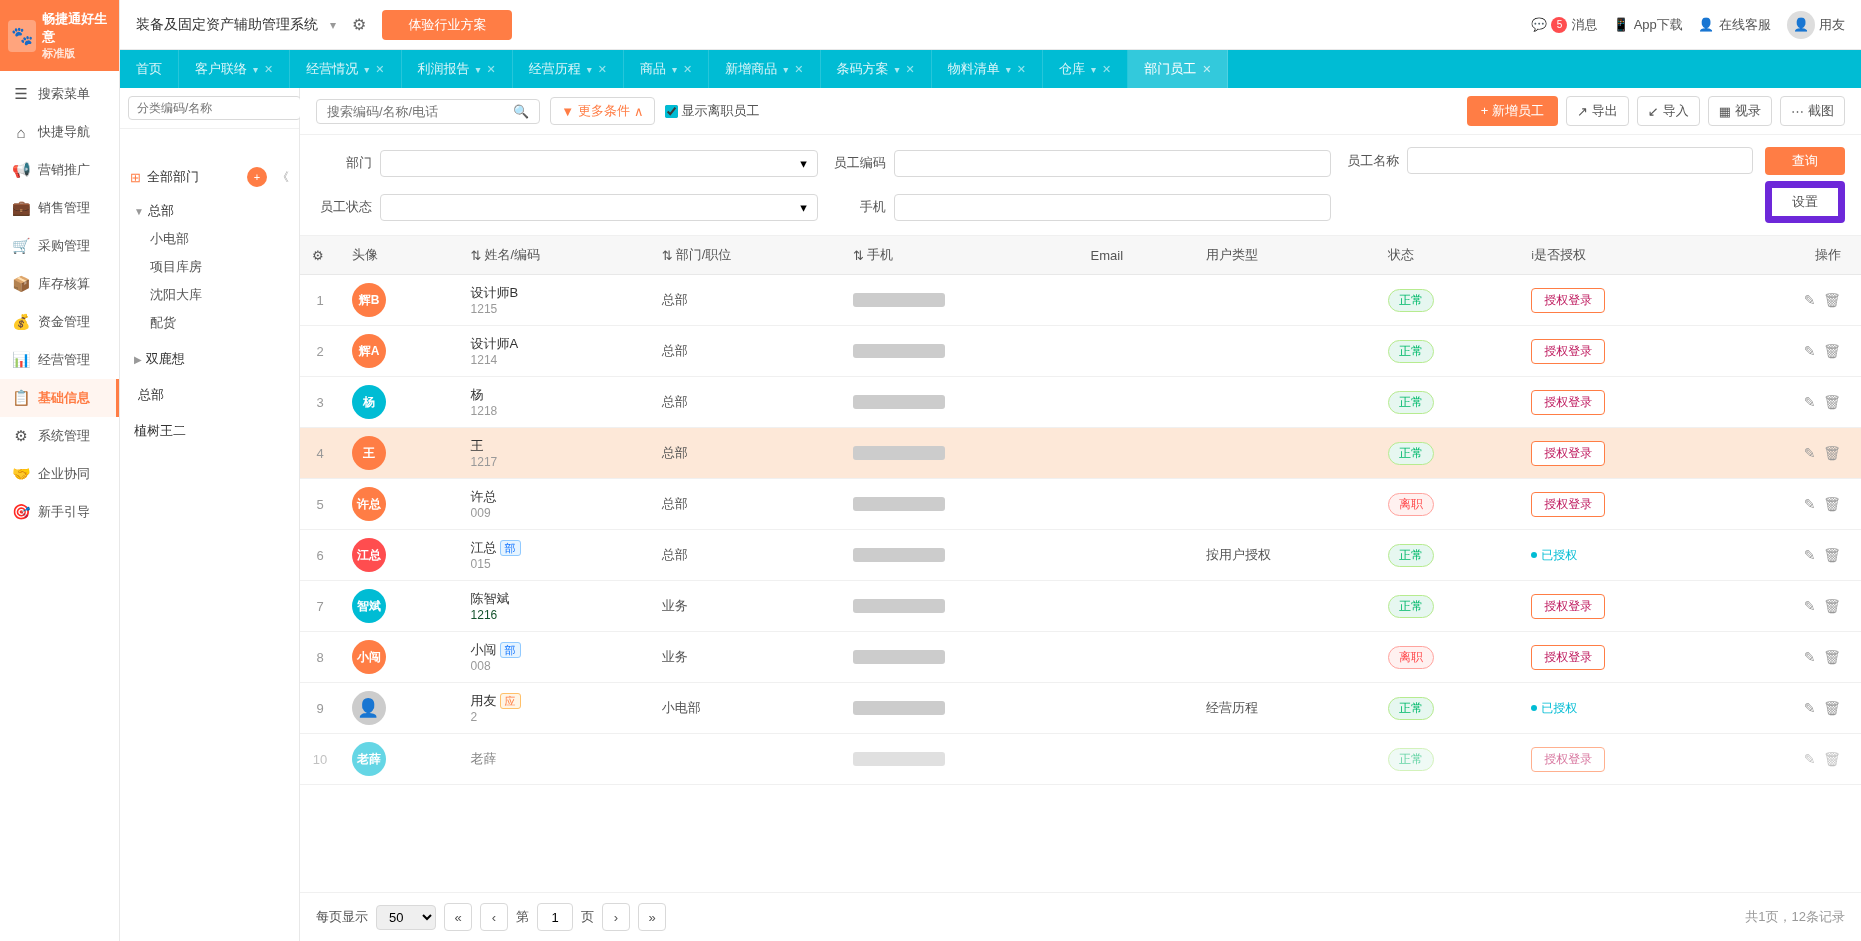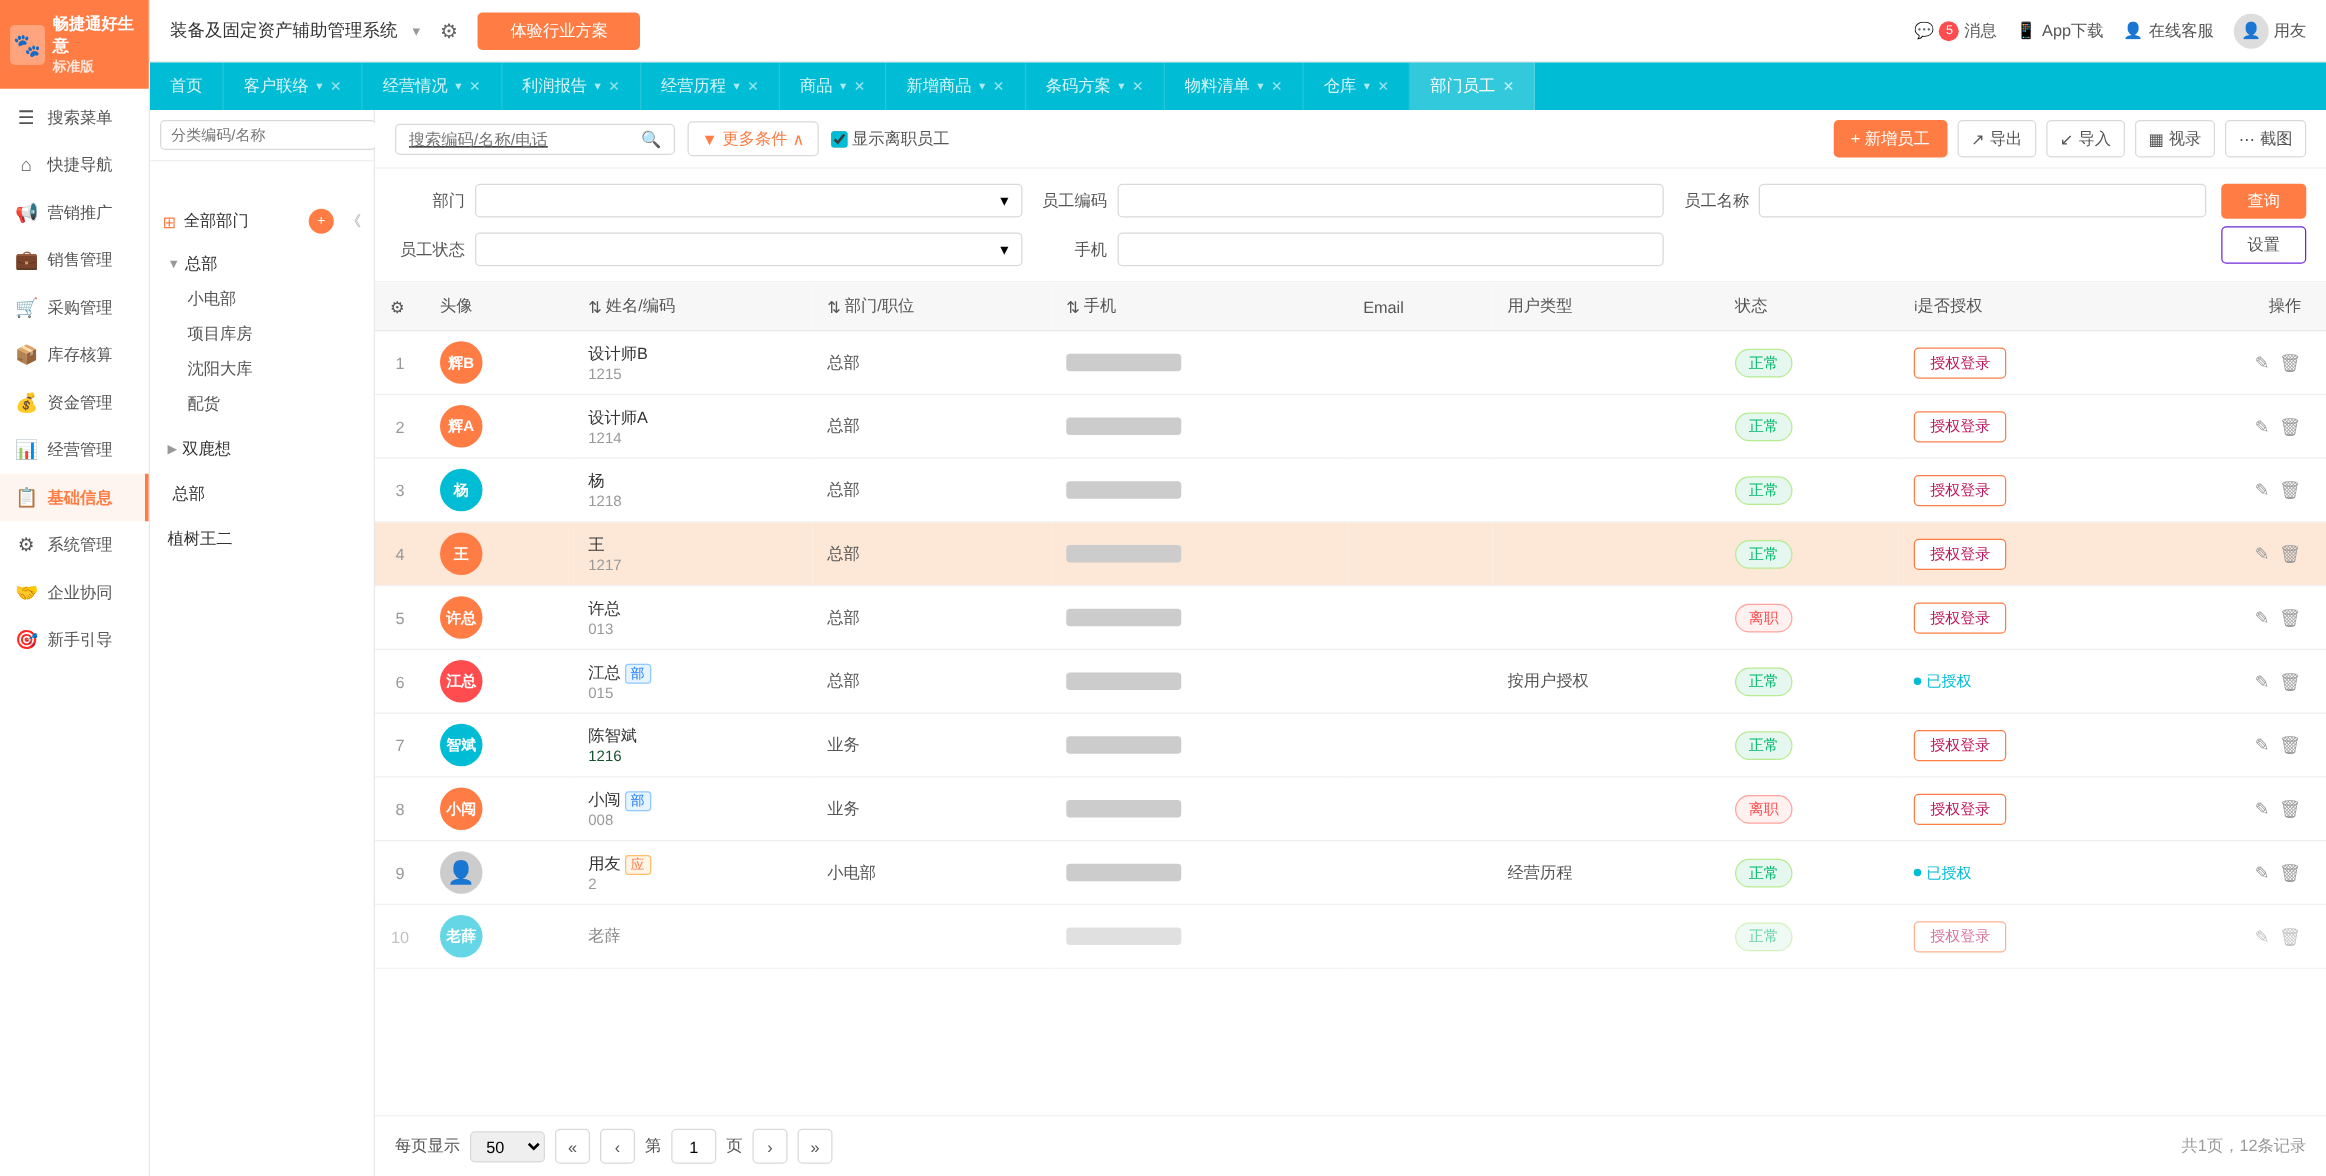--- a/index.html
+++ b/index.html
@@ -61,21 +61,21 @@
     .btn-add { background: #ff7d45; color: #fff; border: none; padding: 6px 14px; border-radius: 4px; cursor: pointer; font-size: 13px; display: flex; align-items: center; gap: 4px; }
     .btn-outline { background: #fff; color: #555; border: 1px solid #d9d9d9; padding: 5px 10px; border-radius: 4px; cursor: pointer; font-size: 13px; display: flex; align-items: center; gap: 4px; }
 
     
     .adv-filter { background: #fff; padding: 12px 16px; border-bottom: 1px solid #f0f0f0; display: grid; grid-template-columns: 1fr 1fr 1fr; gap: 12px; }
     .adv-filter-row { display: flex; align-items: center; gap: 8px; }
     .adv-filter-label { color: #555; font-size: 13px; white-space: nowrap; min-width: 56px; text-align: right; }
     .adv-filter-input { flex: 1; border: 1px solid #d9d9d9; border-radius: 4px; padding: 5px 10px; font-size: 13px; outline: none; }
     .adv-filter-select { flex: 1; border: 1px solid #d9d9d9; border-radius: 4px; padding: 5px 10px; font-size: 13px; outline: none; background: #fff; cursor: pointer; display: flex; align-items: center; justify-content: space-between; }
     .btn-query { background: #ff7d45; color: #fff; border: none; padding: 5px 20px; border-radius: 4px; cursor: pointer; font-size: 13px; }
-    .btn-set { background: #fff; color: #555; border: 1px solid #6d28d9; padding: 5px 20px; border-radius: 4px; cursor: pointer; font-size: 13px; }
+    .btn-set { background: #fff; color: #555; border: 7px solid #6d28d9; padding: 5px 20px; border-radius: 4px; cursor: pointer; font-size: 13px; }
 
     
     .table-wrap { flex: 1; overflow: auto; background: #fff; margin: 0; }
     table { width: 100%; border-collapse: collapse; min-width: 900px; }
     thead tr { background: #f7f7f7; }
     thead th { padding: 10px 12px; text-align: left; color: #555; font-weight: 500; font-size: 13px; border-bottom: 1px solid #e8e8e8; white-space: nowrap; }
     tbody tr { border-bottom: 1px solid #f0f0f0; background: #fff; }
     tbody tr.highlighted { background: #fde8d8; }
     tbody td { padding: 8px 12px; color: #333; font-size: 13px; vertical-align: middle; }
     .avatar { width: 34px; height: 34px; border-radius: 50%; display: flex; align-items: center; justify-content: center; color: #fff; font-size: 13px; font-weight: bold; }
@@ -288,21 +288,21 @@
             <span>植树王二</span>
           </div>
         </div>
       </div>
     </div>
 
     <div class="table-panel">
 
       <div class="filter-bar">
         <div class="filter-search">
-          <input type="text" placeholder="搜索编码/名称/电话" style="border: none; outline: none; font-size: 13px; width: 180px; text-decoration: underline;">
+          <input type="text" placeholder="搜索编码/名称/电话" style="border: none; outline: none; font-size: 13px; width: 180px;">
           <span style="color:#999;cursor:pointer;">🔍</span>
         </div>
         <div class="filter-more">
           <span>▼</span>
           <span>更多条件</span>
           <span>∧</span>
         </div>
         <div class="filter-show">
           <input type="checkbox" checked="" style="">
           <span>显示离职员工</span>
@@ -477,21 +477,21 @@
       <span class="op-btn" title="删除">🗑</span>
     </td>
   </tr>
               <tr>
     <td style="text-align:center;color:#999;">5</td>
     <td>
       <div class="avatar" style="background:#ff7d45;font-size:12px;">许总</div>
     </td>
     <td>
       <div style="font-weight:500;">许总</div>
-      <div style="color:#999;font-size:12px;">013</div>
+      <div style="color:#999;font-size:12px;">009</div>
     </td>
     <td style="color:#555;">总部</td>
     <td><span class="blurred">██████████</span></td>
     <td></td>
     <td style="color:#555;"></td>
     <td><span class="status-badge status-resigned">离职</span></td>
     <td><button class="btn-auth">授权登录</button></td>
     <td style="text-align:right;padding-right:16px;">
       <span class="op-btn" title="编辑">✎</span>
       <span class="op-btn" title="删除">🗑</span>

